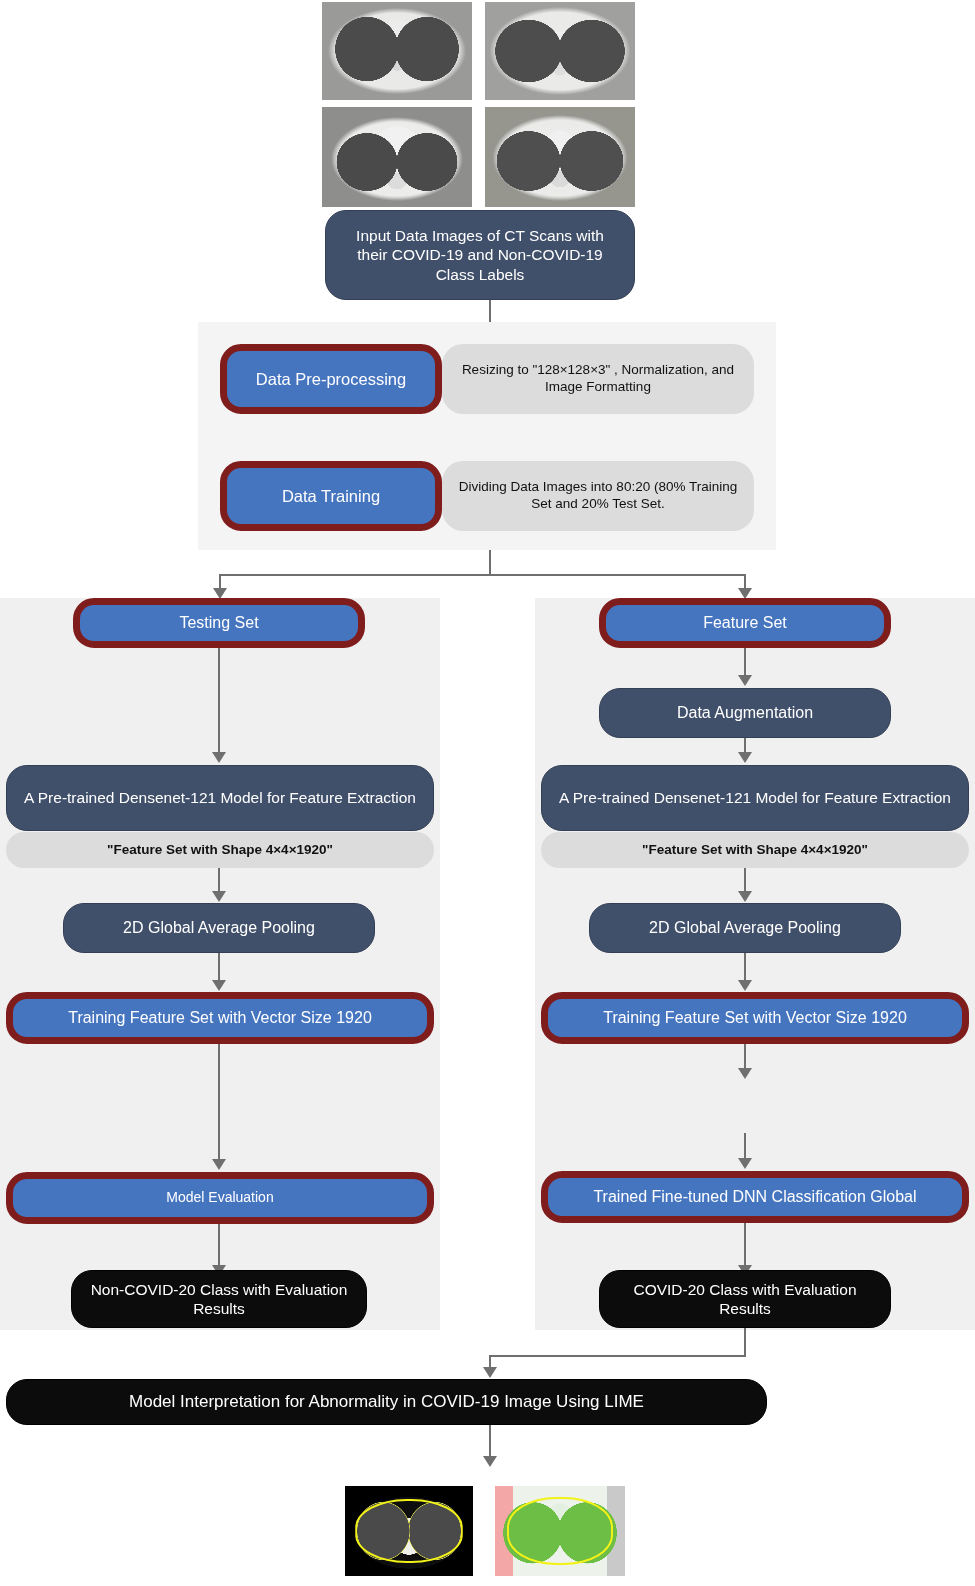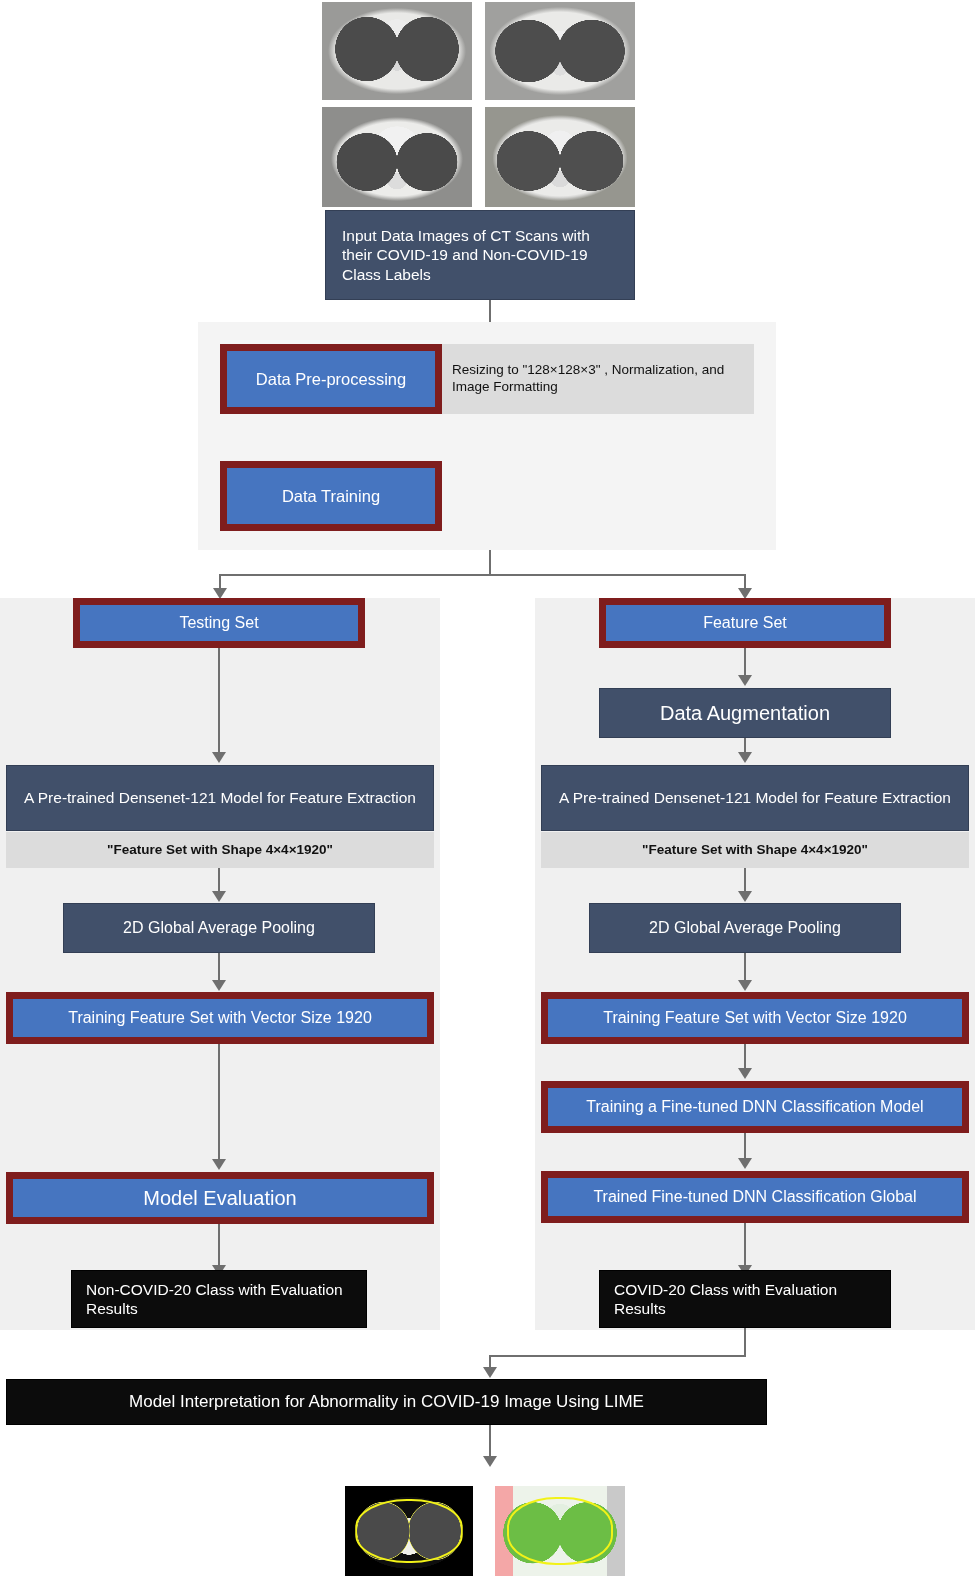--- a/index.html
+++ b/index.html
@@ -15,22 +15,24 @@
     height: 1586px;
     overflow: hidden;
   }
 
   
   .box {
     position: absolute;
     display: flex;
     align-items: center;
     justify-content: center;
+    text-align: center;
     line-height: 1.25;
     color: #ffffff;
+    border-radius: 21px;
   }
   .box-blue   { background: #4675c0; border: 7px solid #7f1d1d; }
   .box-navy   { background: #41506a; border: 1px solid #333f55; }
   .box-black  { background: #0c0c0c; border: 1px solid #000000; }
   .box-gray   { background: #dcdcdc; border: none; color: #111111; font-weight: bold; }
   .panel      { position: absolute; background: #f0f0f0; }
   .group-bg   { position: absolute; background: #f4f4f4; }
 
   
   .vline { position: absolute; width: 2px; background: #6f6f6f; }
@@ -118,20 +120,23 @@
   <div class="box box-blue" style="left:220px; top:344px; width:222px; height:70px; font-size:16.5px;">
     <span>Data Pre-processing</span>
   </div>
   <div class="box box-gray" style="left:442px; top:344px; width:312px; height:70px; font-size:13.5px; padding:0 10px; font-weight:normal;">
     <span>Resizing to "128×128×3" , Normalization, and Image Formatting</span>
   </div>
 
   <div class="box box-blue" style="left:220px; top:461px; width:222px; height:70px; font-size:16.5px;">
     <span>Data Training</span>
   </div>
+  <div class="box box-gray" style="left:442px; top:461px; width:312px; height:70px; font-size:13.5px; padding:0 10px; font-weight:normal;">
+    <span>Dividing Data Images into 80:20 (80% Training Set and 20% Test Set.</span>
+  </div>
 
   <div class="vline" style="left:489px; top:550px; height:24px;"></div>
   <div class="hline" style="left:220px; top:574px; width:525px;"></div>
   <div class="vline" style="left:219px; top:574px; height:16px;"></div>
   <div class="arrow" style="left:213px; top:588px;"></div>
   <div class="vline" style="left:744px; top:574px; height:16px;"></div>
   <div class="arrow" style="left:738px; top:588px;"></div>
 
   <div class="panel" style="left:0px; top:598px; width:440px; height:732px;"></div>
 
@@ -160,41 +165,41 @@
   <div class="vline" style="left:218px; top:953px; height:28px;"></div>
   <div class="arrow" style="left:212px; top:980px;"></div>
 
   <div class="box box-blue" style="left:6px; top:992px; width:428px; height:52px; font-size:16px;">
     <span>Training Feature Set with Vector Size 1920</span>
   </div>
 
   <div class="vline" style="left:218px; top:1044px; height:116px;"></div>
   <div class="arrow" style="left:212px; top:1159px;"></div>
 
-  <div class="box box-blue" style="left:6px; top:1172px; width:428px; height:52px; font-size:20px;">
+  <div class="box box-blue" style="left:6px; top:1172px; width:428px; height:52px; font-size:14px;">
     <span>Model Evaluation</span>
   </div>
 
   <div class="vline" style="left:218px; top:1224px; height:42px;"></div>
   <div class="arrow" style="left:212px; top:1265px;"></div>
 
   <div class="box box-black" style="left:71px; top:1270px; width:296px; height:58px; font-size:15.5px; padding:0 14px;">
     <span>Non-COVID-20 Class with Evaluation Results</span>
   </div>
 
   <div class="panel" style="left:535px; top:598px; width:440px; height:732px;"></div>
 
   <div class="box box-blue" style="left:599px; top:598px; width:292px; height:50px; font-size:16px;">
     <span>Feature Set</span>
   </div>
 
   <div class="vline" style="left:744px; top:648px; height:28px;"></div>
   <div class="arrow" style="left:738px; top:675px;"></div>
 
-  <div class="box box-navy" style="left:599px; top:688px; width:292px; height:50px; font-size:20px;">
+  <div class="box box-navy" style="left:599px; top:688px; width:292px; height:50px; font-size:16px;">
     <span>Data Augmentation</span>
   </div>
 
   <div class="vline" style="left:744px; top:738px; height:15px;"></div>
   <div class="arrow" style="left:738px; top:752px;"></div>
 
   <div class="box box-navy" style="left:541px; top:765px; width:428px; height:66px; font-size:15.5px; padding:0 14px;">
     <span>A Pre-trained Densenet-121 Model for Feature Extraction</span>
   </div>
 
@@ -212,23 +217,20 @@
   <div class="vline" style="left:744px; top:953px; height:28px;"></div>
   <div class="arrow" style="left:738px; top:980px;"></div>
 
   <div class="box box-blue" style="left:541px; top:992px; width:428px; height:52px; font-size:16px;">
     <span>Training Feature Set with Vector Size 1920</span>
   </div>
 
   <div class="vline" style="left:744px; top:1044px; height:25px;"></div>
   <div class="arrow" style="left:738px; top:1068px;"></div>
 
-  <div class="box box-blue" style="left:541px; top:1081px; width:428px; height:52px; font-size:16px;">
-    <span>Training a Fine-tuned DNN Classification Model</span>
-  </div>
 
   <div class="vline" style="left:744px; top:1133px; height:26px;"></div>
   <div class="arrow" style="left:738px; top:1158px;"></div>
 
   <div class="box box-blue" style="left:541px; top:1171px; width:428px; height:52px; font-size:16px;">
     <span>Trained Fine-tuned DNN Classification Global</span>
   </div>
 
   <div class="vline" style="left:744px; top:1223px; height:43px;"></div>
   <div class="arrow" style="left:738px; top:1265px;"></div>

